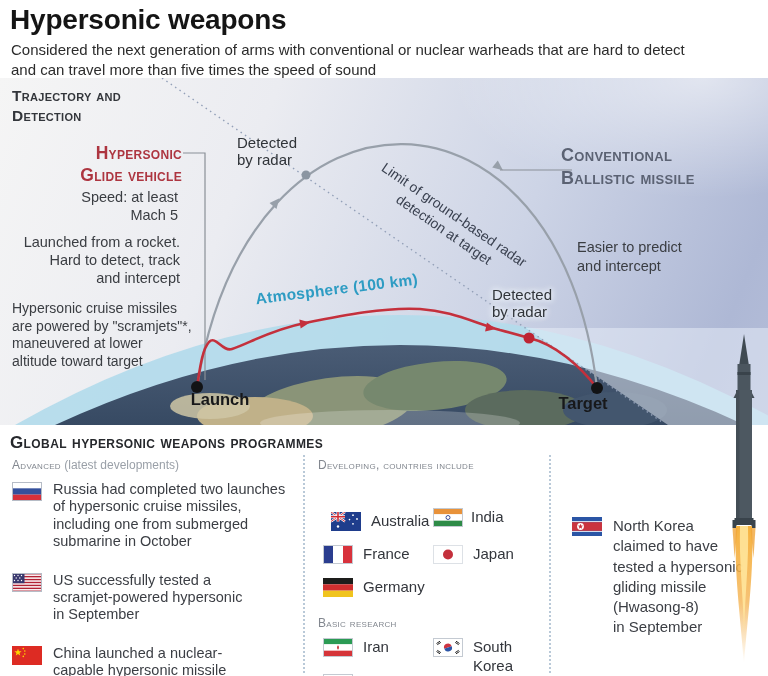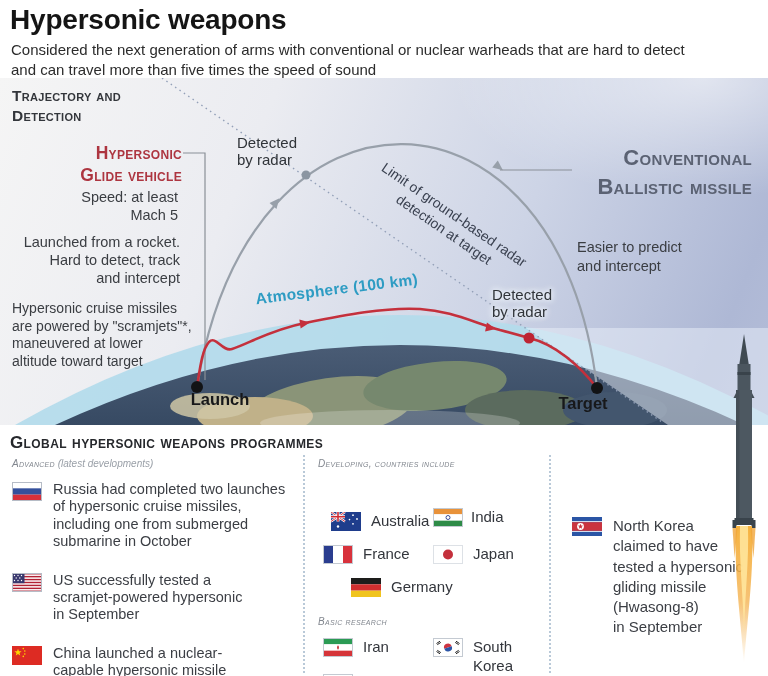--- a/index.html
+++ b/index.html
@@ -16,37 +16,37 @@
       radial-gradient(ellipse 420px 200px at 88% 0%, rgba(255,255,255,.55), rgba(255,255,255,0) 60%),
       linear-gradient(112deg,#f5f5f5 0%,#ebecf1 30%,#cdd4e6 62%,#aeb8d5 88%,#b6bfd9 100%); padding-left: 31px;}
   .scene{position:absolute;left:0;top:0;}
 
   .sec-title{left:12px;top:8px;width:160px;font-size:15.5px;font-weight:bold;color:#33363b;line-height:1.3;}
   .hgv-title{left:0;top:64px;width:182px;text-align:right;font-size:17.5px;font-weight:bold;
              color:var(--accent-red,#ad3540);line-height:1.28;}
   .hgv-speed{left:0;top:110px;width:178px;text-align:right;font-size:14.5px;line-height:1.25;color:#3a3d42;}
   .hgv-desc{left:0;top:155px;width:180px;text-align:right;font-size:14.5px;line-height:1.25;color:#3a3d42;}
   .hgv-note{left:12px;top:222px;width:195px;font-size:14px;line-height:1.25;color:#3a3d42;}
-  .cbm-title{left:577px;top:66px;width:175px;font-size:22px;font-weight:bold;
-             color:var(--accent-slate,#5b6273);line-height:1.3;text-align:right;}
+  .cbm-title{left:561px;top:66px;width:175px;font-size:18px;font-weight:bold;
+             color:var(--accent-slate,#5b6273);line-height:1.3;}
   .cbm-speed{left:577px;top:118px;width:160px;font-size:14.5px;line-height:1.3;color:#3a3d42;}
   .cbm-desc{left:577px;top:160px;width:160px;font-size:14.5px;line-height:1.3;color:#3a3d42;}
   .detected-left{left:237px;top:56px;width:90px;font-size:15px;line-height:1.15;color:#303439;}
   .detected-right{left:492px;top:208px;width:100px;font-size:15px;line-height:1.15;color:#303439;
       text-shadow:0 0 4px #eef3f8,0 0 6px #eef3f8,0 0 8px #eef3f8;}
   .limit-label{left:330px;top:126px;width:238px;text-align:center;font-size:14px;line-height:1.3;
       color:#3a4150;transform:rotate(34.5deg);}
   .atm-label{left:255px;top:200px;width:200px;font-size:15.5px;font-weight:bold;
       color:var(--accent-teal,#2e9cc3);transform:rotate(-7deg);letter-spacing:.3px;}
   .launch-label{left:189px;top:312px;width:62px;text-align:center;font-size:16.5px;font-weight:bold;color:#17181a;}
   .target-label{left:552px;top:316px;width:62px;text-align:center;font-size:16.5px;font-weight:bold;color:#17181a;}
 
   .programmes{position:absolute;left:0;top:425px;width:768px;height:251px;background:#fff;}
   .prog-title{left:10px;top:8px;font-size:17px;font-weight:bold;color:#26282c;letter-spacing:.4px;}
-  .col-header{font-size:10px;color:#82878f;font-style:italic;}
+  .col-header{font-size:12px;color:#82878f;}
   .col-header .note{font-variant:normal;color:#9aa0a8;letter-spacing:0;}
   .divider{position:absolute;width:0;border-left:2px dotted #b9c9d8;top:30px;height:218px;}
   .d1{left:303px;} .d2{left:549px;}
 
   .col1{position:absolute;left:12px;top:33px;width:288px;}
   .col1 .entries{position:absolute;left:0;top:23px;display:flex;flex-direction:column;gap:21px;}
   .entry{display:flex;gap:11px;align-items:flex-start;}
   .entry .flag{flex:none;margin-top:1px;}
   .entry-text{font-size:14.5px;line-height:1.2;color:#3b3e44;white-space:pre-line;}
 
@@ -247,21 +247,21 @@
       <div class="country" style="left:7px;top:87px;">
         <svg class="flag" width="30" height="19" viewBox="0 0 30 19">
           <rect width="10" height="19" fill="#2a3d8f"></rect>
             <rect x="10" width="10" height="19" fill="#fff"></rect>
           <rect x="20" width="10" height="19" fill="#d8323c"></rect>
           <rect x="0.5" y="0.5" width="29" height="18" fill="none" stroke="#c4cad2"></rect>
         </svg>
         <div class="country-name">France</div>
       </div>
 
-      <div class="country" style="left:7px;top:120px;margin-left:28px;">
+      <div class="country" style="left:7px;top:120px;">
         <svg class="flag" width="30" height="19" viewBox="0 0 30 19">
           <rect width="30" height="6.33" fill="#1d1d1b"></rect>
             <rect y="6.33" width="30" height="6.33" fill="#d02f2f"></rect>
           <rect y="12.66" width="30" height="6.34" fill="#f0c41e"></rect>
         </svg>
         <div class="country-name">Germany</div>
       </div>
 
       <div class="country" style="left:117px;top:50px;gap:8px;">
         <svg class="flag" width="30" height="19" viewBox="0 0 30 19">

